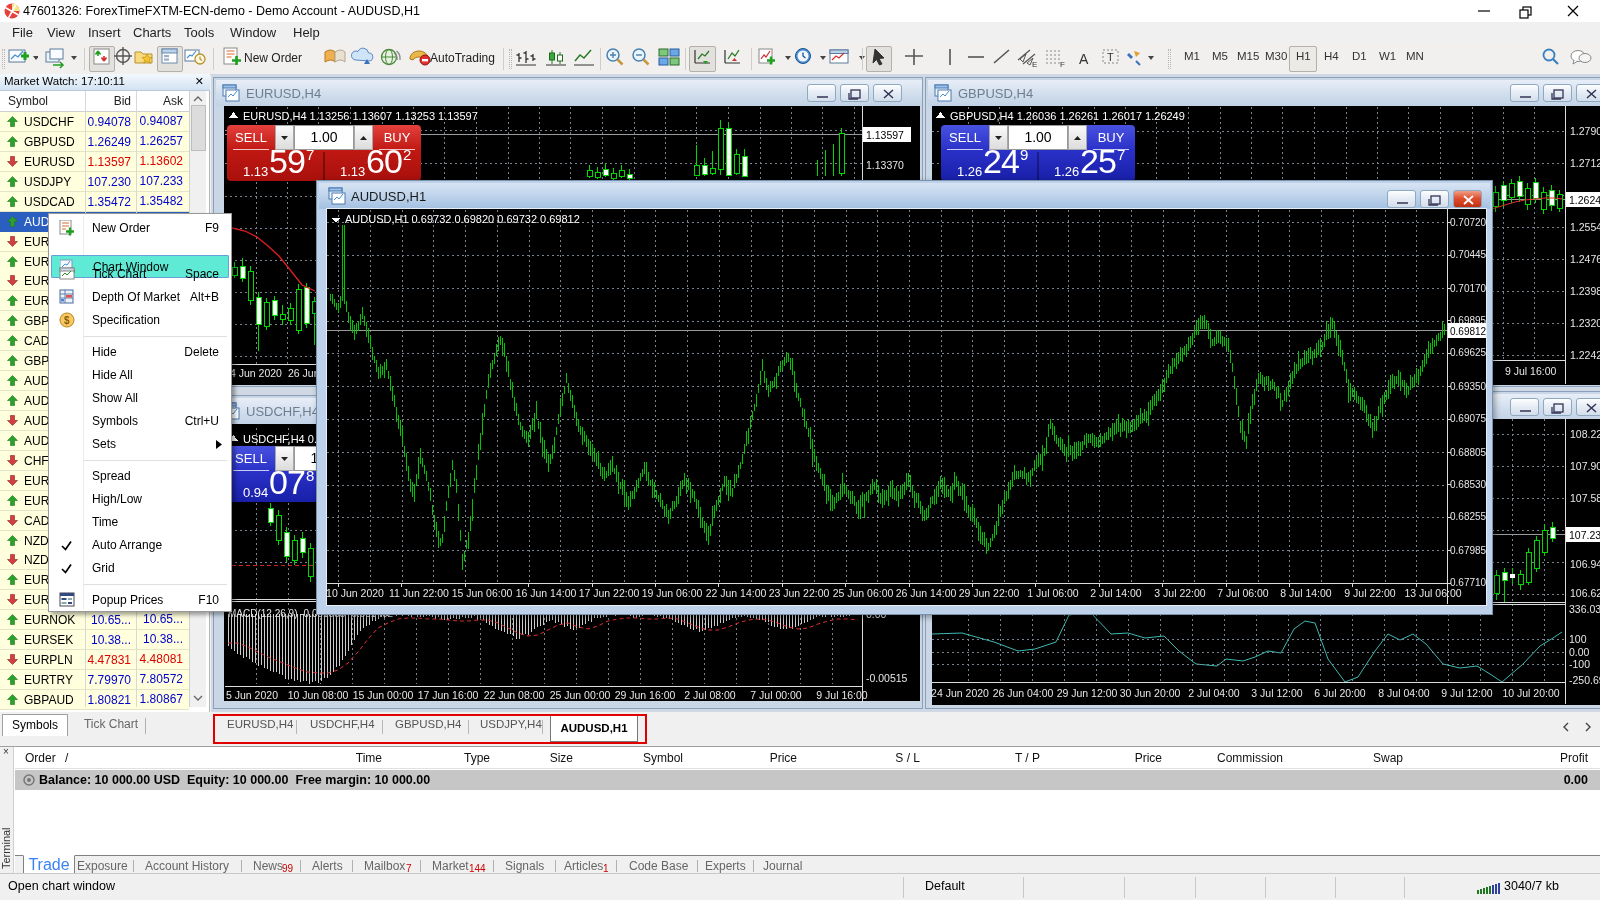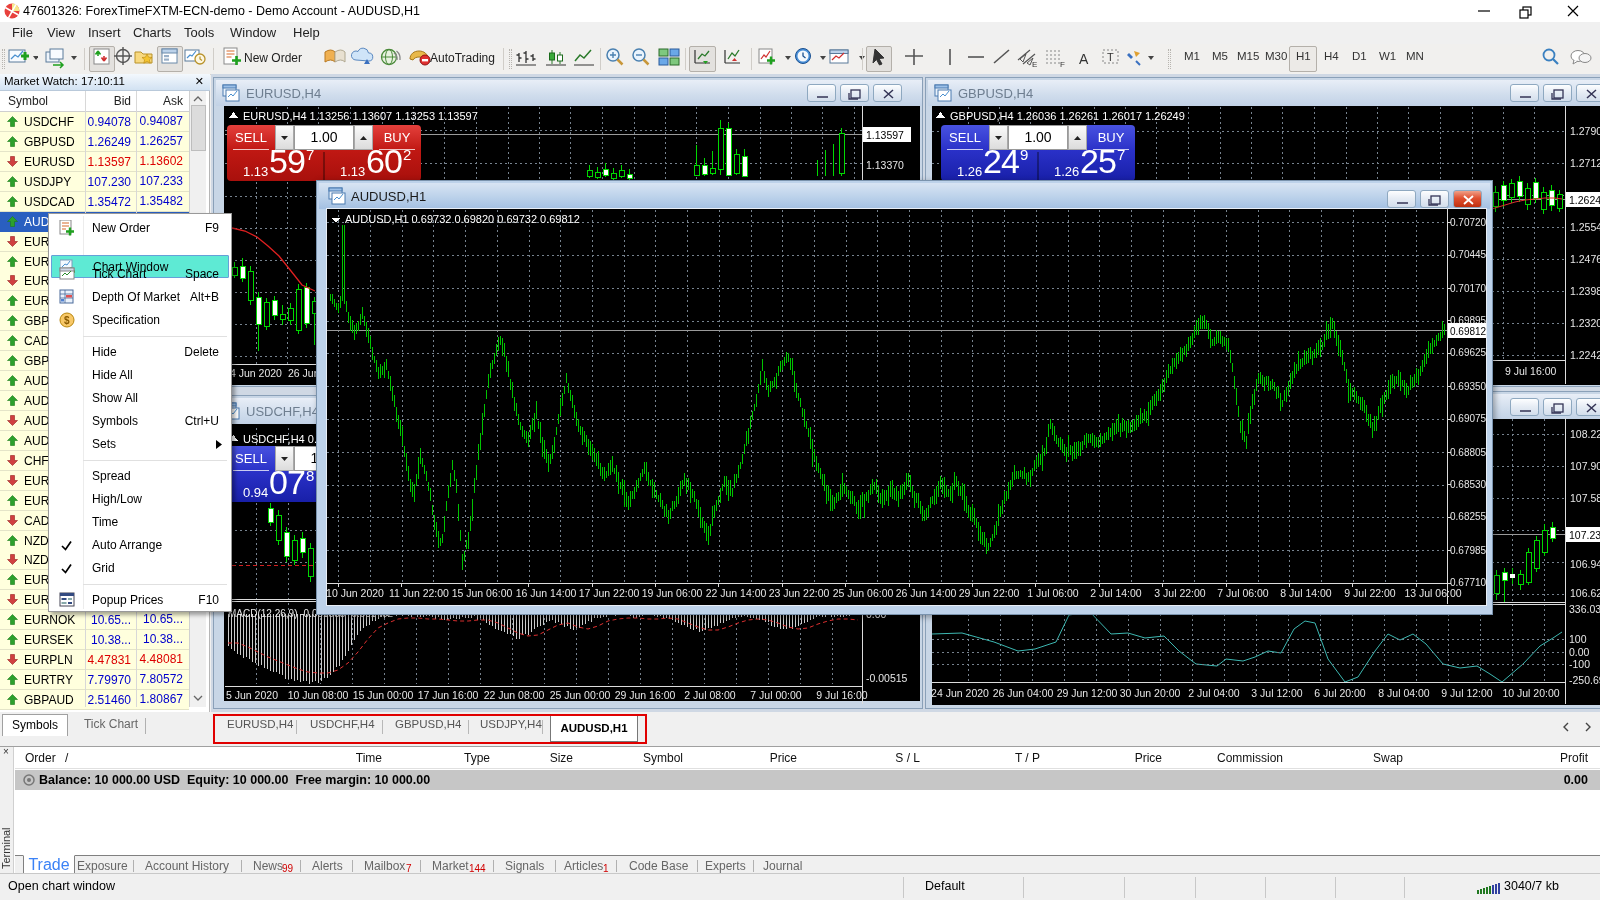--- a/index.html
+++ b/index.html
@@ -1001,21 +1001,21 @@
         </svg>
         <span class="sym" style="color:#000">EURTRY</span>
         <span class="bid up">7.79970</span>
         <span class="ask up">7.80572</span>
       </div>
       <div class="mwrow" style="top:616px;">
         <svg class="arr" viewBox="0 0 11 11">
           <path d="M5.5 0.5l5 5h-3v5h-4v-5h-3z" fill="#2ca02c" stroke="#1a7a1a" stroke-width=".6"></path>
         </svg>
         <span class="sym" style="color:#000">GBPAUD</span>
-        <span class="bid up">2.51460</span>
+        <span class="bid up">1.80821</span>
         <span class="ask up">1.80867</span>
       </div>
       <div class="colline" style="left:85px"></div>
       <div class="colline" style="left:136px"></div>
       <div id="mwscroll">
 <svg width="16" height="16" style="position:absolute;top:1px;left:0">
           <path d="M4 9l4-4 4 4" stroke="#666" fill="none" stroke-width="1.3"></path>
         </svg>
 <div style="position:absolute;left:1px;top:14px;width:15px;height:46px;background:#dcdcdc;border:1px solid #bdbdbd"></div>
 <svg width="16" height="16" style="position:absolute;bottom:1px;left:0">

